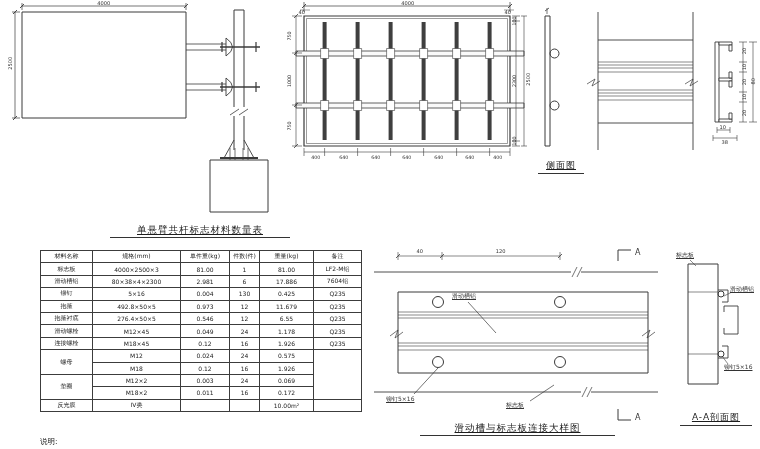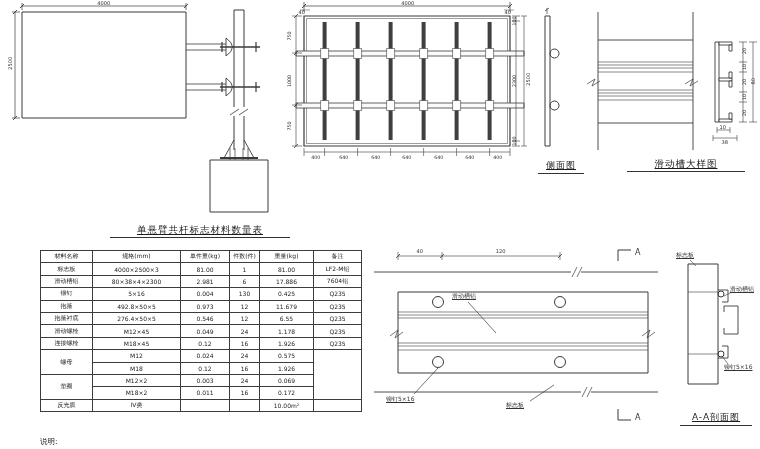--- a/index.html
+++ b/index.html
@@ -226,21 +226,20 @@
       <span class="seg" style="flex-grow: 10;">
         <i>10</i>
       </span>
       <span class="seg" style="flex-grow: 20;">
         <i>20</i>
       </span>
     </div>
   <div class="dim rot" style="left:158px;top:78px;width:20px"><i>80</i></div>
   <div class="dim" style="left:128px;top:124px;width:20px"><i>10</i></div>
   <div class="dim" style="left:128px;top:139px;width:24px"><i>38</i></div>
-  <div class="cad-title" style="left:42px;top:158px;width:118px">滑动槽大样图</div>
 </div>
 
 <div class="cad-title" style="left:110px;top:224px;width:180px">单悬臂共杆标志材料数量表</div>
 <div class="tbl-wrap">
   <table>
     <colgroup>
       <col style="width:52px">
         <col style="width:88px">
         <col style="width:49px">
       <col style="width:30px">
@@ -391,20 +390,21 @@
     <path d="M250 6 H263 M250 6 V17" stroke-width="1"></path>
     <path d="M250 176 H263 M250 176 V165" stroke-width="1"></path>
   </svg>
   <div class="dim" style="left:38px;top:4px;width:28px"><i>40</i></div>
   <div class="dim" style="left:103px;top:4px;width:60px"><i>120</i></div>
   <div class="lbl" style="left:84px;top:49px;text-decoration:underline">滑动槽铝</div>
   <div class="lbl" style="left:18px;top:152px;text-decoration:underline">铆钉5×16</div>
   <div class="lbl" style="left:138px;top:158px;text-decoration:underline">标志板</div>
   <div class="ref-letter" style="left:267px;top:4px">A</div>
   <div class="ref-letter" style="left:267px;top:169px">A</div>
+  <div class="cad-title" style="left:52px;top:178px;width:195px">滑动槽与标志板连接大样图</div>
 </div>
 
 <div class="fig" style="left:672px;top:236px;width:88px;height:200px">
   <svg width="88" height="200" viewBox="0 0 88 200" fill="none" stroke="#3a3a3a" stroke-width="1">
     <rect x="16" y="28" width="30" height="120" fill="#ffffff"></rect>
     <path d="M16 56 H46 M16 118 H46" stroke-width="0.6"></path>
 
     <g>
       <path d="M46 54 h10 v12 h-6" stroke-width="0.9"></path>
       <path d="M52 76 v-6 h14 v28 h-14 v-6" stroke-width="0.9"></path>

